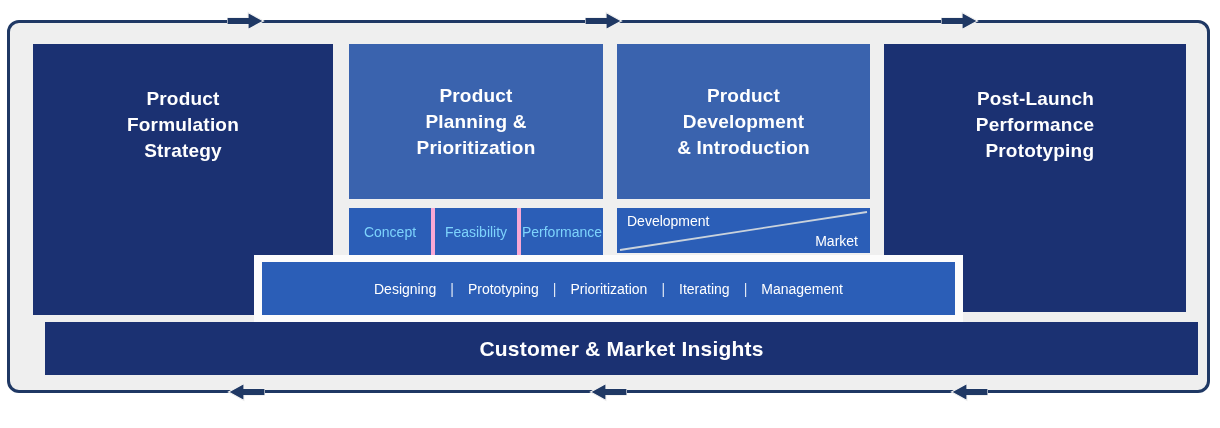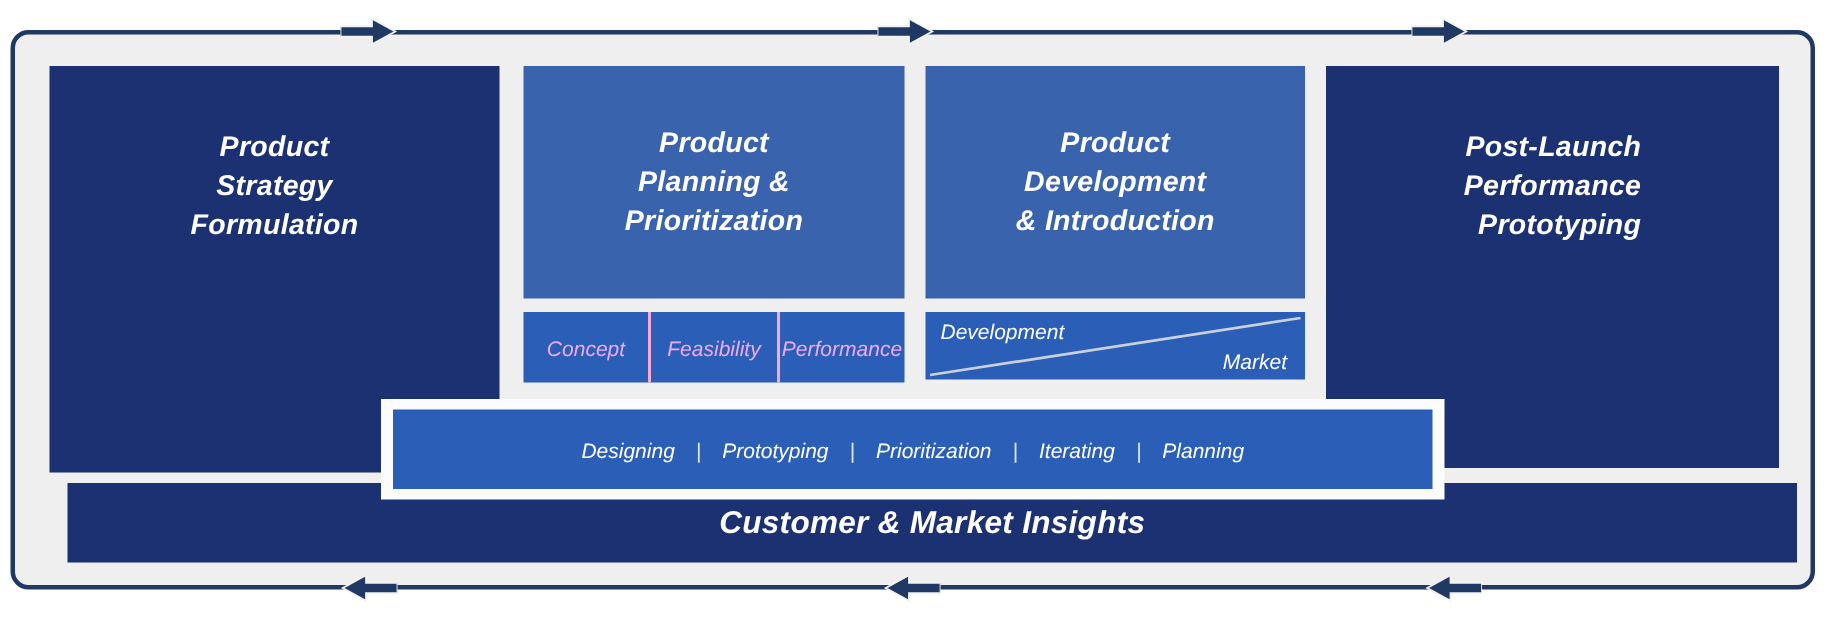--- a/index.html
+++ b/index.html
@@ -1,18 +1,18 @@
 <!DOCTYPE html>
 <html><head>
 <meta charset="utf-8">
 <style>
   html,body{margin:0;padding:0;background:#ffffff;}
   .canvas{
     position:relative;width:1220px;height:428px;background:#ffffff;
-    font-family:"Liberation Sans", sans-serif;overflow:hidden;font-style:italic;
+    font-family:"Liberation Sans", sans-serif;overflow:hidden;
   }
   .frame{
     position:absolute;left:7px;top:20px;width:1203px;height:373px;
     box-sizing:border-box;background:#EFEFEF;border:3px solid #1F3864;border-radius:12px;
   }
   .arrow{position:absolute;width:38px;height:20px;z-index:5;}
   .arrow svg{display:block;width:38px;height:20px;}
   .arrow.left svg{transform:scaleX(-1);}
   .box{position:absolute;box-sizing:border-box;color:#ffffff;z-index:1;}
   .dark{background:#1B3172;}
@@ -20,29 +20,29 @@
   .vivid{background:#2B5EB7;}
   .stage-text{
     font-size:19px;font-weight:bold;line-height:26px;text-align:center;letter-spacing:.2px;
   }
   .stage-text.leftalign{text-align:right;}
   .top-start{display:flex;justify-content:center;align-items:flex-start;padding-top:42px;}
   .center-all{display:flex;justify-content:center;align-items:center;}
   .phase-row{display:flex;align-items:stretch;}
   .phase-cell{
     flex:1;display:flex;align-items:center;justify-content:center;
-    font-size:14px;color:#f0abfc;
+    font-size:14px;color:#7dd3fc;
   }
-  .phase-cell + .phase-cell{border-left:2px solid #f9a8d4;}
+  .phase-cell + .phase-cell{border-left:4px solid #f9a8d4;}
   .devlaunch{position:relative;}
   .devlaunch svg{position:absolute;left:0;top:0;width:100%;height:100%;}
   .dev-label{position:absolute;left:10px;top:5px;font-size:14px;color:#ffffff;}
   .launch-label{position:absolute;right:12px;bottom:4px;font-size:14px;color:#ffffff;}
   .bar-frame{
-    position:absolute;left:254px;top:266px;width:709px;height:67px;
+    position:absolute;left:254px;top:255px;width:709px;height:67px;
     background:#FCFCFC;z-index:3;
   }
   .design-bar{
     position:absolute;left:8px;top:7px;right:8px;bottom:7px;background:#2B5EB7;
     display:flex;align-items:center;justify-content:center;color:#ffffff;font-size:14px;
   }
   .design-bar .item{white-space:pre;}
   .design-bar .sep{margin:0 14px;color:rgba(255,255,255,0.85);}
   .insights{
     position:absolute;left:33px;top:322px;width:1153px;height:53px;z-index:2;
@@ -85,22 +85,22 @@
   </div>
   <div class="arrow left" style="left:950px;top:382px;">
     <svg viewBox="0 0 38 20">
         <polygon points="0,6.5 21,6.5 21,1.5 36.5,10 21,18.5 21,13.5 0,13.5" fill="#1F3864" stroke="#F2F2F2" stroke-width="1.2"></polygon>
       </svg>
   </div>
 
   <div class="box dark top-start" style="left:33px;top:44px;width:300px;height:271px;">
     <div class="stage-text">
       <span style="display:block">Product</span>
+      <span style="display:block">Formulation</span>
       <span style="display:block">Strategy</span>
-      <span style="display:block">Formulation</span>
     </div>
   </div>
 
   <div class="box mid center-all" style="left:349px;top:44px;width:254px;height:155px;">
     <div class="stage-text">
       <span style="display:block">Product</span>
       <span style="display:block">Planning &amp;</span>
       <span style="display:block">Prioritization</span>
     </div>
   </div>
@@ -138,21 +138,21 @@
   <div class="bar-frame">
     <div class="design-bar">
       <span class="item">Designing</span>
       <span class="sep">|</span>
       <span class="item">Prototyping</span>
       <span class="sep">|</span>
       <span class="item">Prioritization</span>
       <span class="sep">|</span>
       <span class="item">Iterating</span>
       <span class="sep">|</span>
-      <span class="item">Planning</span>
+      <span class="item">Management</span>
     </div>
   </div>
 
   <div class="insights dark">
     <span>Customer &amp; Market Insights</span>
   </div>
 
 </div>
 
 </body></html>

